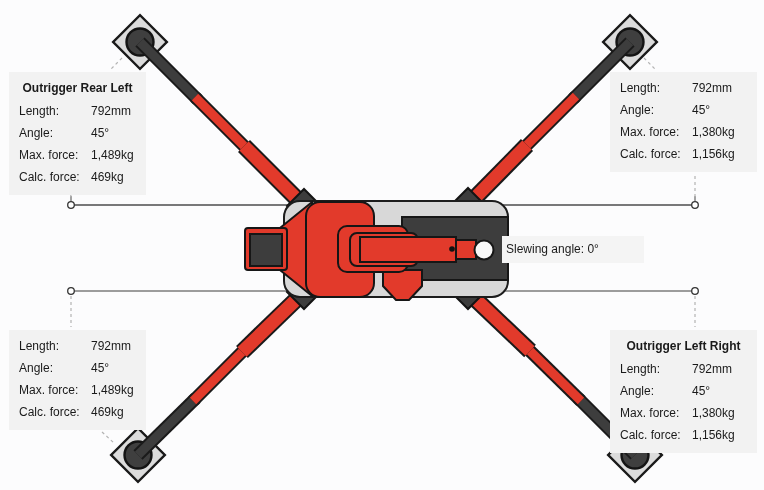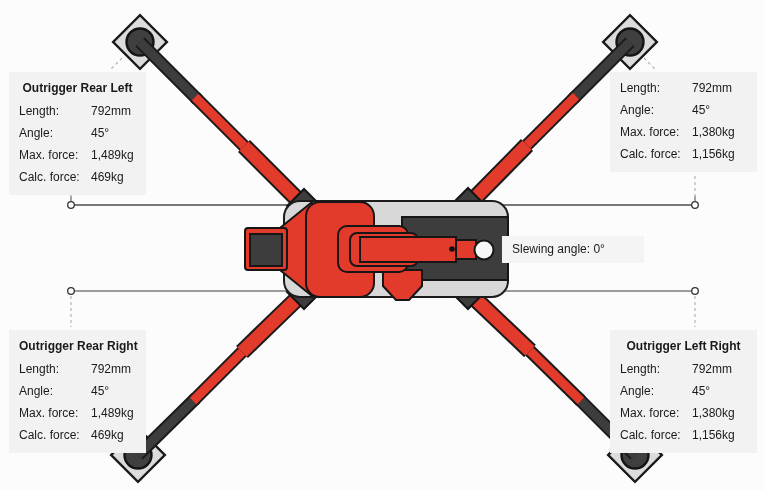--- a/index.html
+++ b/index.html
@@ -17,21 +17,21 @@
     padding:9px 10px 11px 10px;
     z-index:5;
   }
   .panel-title{font-weight:bold;margin-bottom:9px;white-space:nowrap;text-align:center;}
   .panel-rows{
     display:grid;grid-template-columns:68px auto;
     row-gap:8px;column-gap:4px;white-space:nowrap;
   }
   .slewing-label{
     position:absolute;left:502px;top:236px;width:142px;height:27px;
-    background:#f4f4f4;line-height:27px;padding-left:10px;
+    background:#f4f4f4;line-height:27px;padding-left:4px;
     box-sizing:border-box;white-space:nowrap;z-index:6;
   }
   .leg-outline{stroke:#1a1a1a;fill:none;}
   .leader{stroke:#b3b3b3;stroke-width:1.2;stroke-dasharray:3,3;fill:none;}
 </style>
 </head>
 <body>
 
 <div id="stage">
 
@@ -158,21 +158,20 @@
       <span>Angle:</span>
       <span>45°</span>
       <span>Max. force:</span>
       <span>1,380kg</span>
       <span>Calc. force:</span>
       <span>1,156kg</span>
     </div>
   </div>
 
   <div class="panel" style="left:9px;top:330px;width:137px;">
-    <div class="panel-title">Outrigger Rear Right</div>
     <div class="panel-rows">
       <span>Length:</span>
       <span>792mm</span>
       <span>Angle:</span>
       <span>45°</span>
       <span>Max. force:</span>
       <span>1,489kg</span>
       <span>Calc. force:</span>
       <span>469kg</span>
     </div>

